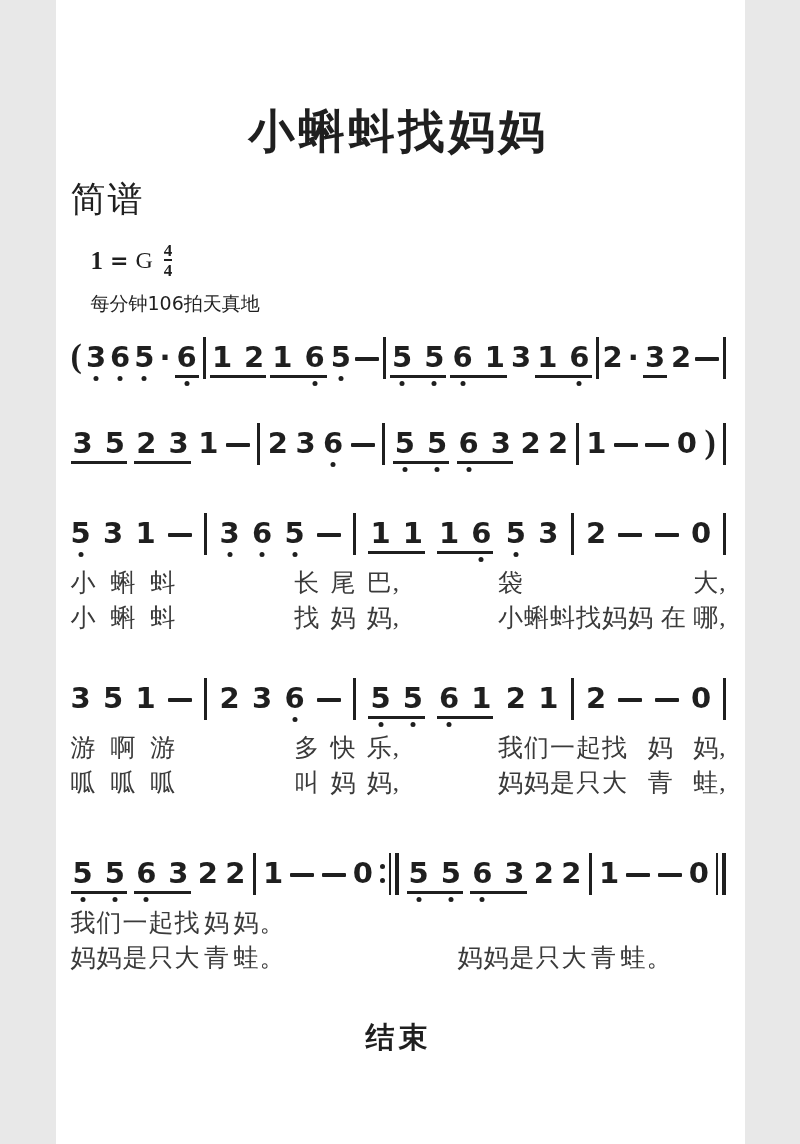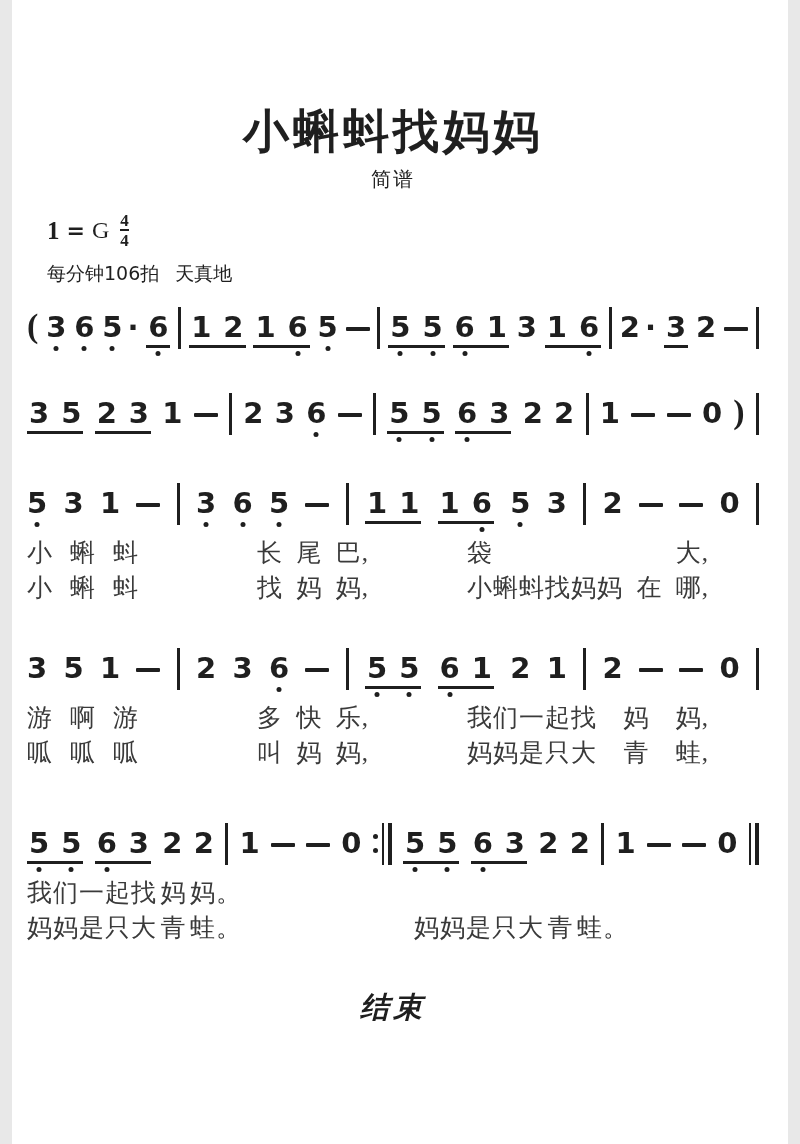--- a/index.html
+++ b/index.html
@@ -1,47 +1,47 @@
 <!DOCTYPE html>
 <html><head>
 <meta charset="utf-8">
 <style>
   html,body { margin:0; padding:0; background:#e8e8e8; }
   .page {
     position:relative;
-    width:776px; height:1144px;
+    width:689px; height:1144px;
     margin:0 auto;
     background:#ffffff;
     color:#1f1f1f;
     font-family:"DejaVu Sans", sans-serif;
     box-sizing:border-box;
-    padding:105px 29px 0 15px;
+    padding:105px 18px 0 15px;
     overflow:hidden;
   }
   .title {
     text-align:center;
     font-size:46px;
     font-weight:bold;
     letter-spacing:4px;
     line-height:1.15;
   }
   .subtitle {
-    text-align:center;
-    font-size:20px;
-    margin-top:8px;
+    text-align:left;
+    font-size:35px;
+    margin-top:18px;
     letter-spacing:2px;
   }
   .meta { margin:16px 0 0 20px; }
   .keysig { display:flex; align-items:center; gap:7px; height:44px; }
   .keynum { font-size:25px; font-weight:bold; font-family:"Liberation Serif",serif; }
   .keyeq  { font-size:22px; font-weight:bold; }
   .keyton { font-size:24px; font-family:"Liberation Serif",serif; }
   .frac { display:inline-flex; flex-direction:column; align-items:center; font-weight:bold; font-size:17px; line-height:1.05; font-family:"Liberation Serif",serif; margin-left:4px;}
   .frac .den { border-top:2px solid #1f1f1f; padding-top:1px; }
-  .tempo-row { display:flex; gap:16px; margin-top:8px; font-size:19px; }
+  .tempo-row { display:flex; margin-top:8px; font-size:19px; }
 
   
   #score { margin-top:0; }
   .music-line {
     display:flex; justify-content:space-between; align-items:flex-start;
     height:34px;
   }
   .sys0 .music-line { margin-top:26px; }
   .sys1 .music-line { margin-top:52px; }
   .sys2 .music-line { margin-top:56px; }
@@ -77,21 +77,21 @@
   .phrase { display:flex; justify-content:space-between; align-items:baseline; }
   .phrase .cell { letter-spacing:1px; white-space:nowrap; }
   .phA { width:112px; }
   .phB { width:112px; margin-left:118px; }
   .phC { width:242px; margin-left:98px; }
   .phD { width:215px; }
   .phE { width:215px; margin-left:172px; }
 
   .ending {
     text-align:center; font-size:29px; font-weight:bold;
-    letter-spacing:4px; margin-top:42px;font-style:italic;
+    letter-spacing:4px; margin-top:42px;
   }
 </style>
 </head>
 <body>
 
 <div class="page">
   <div class="title">小蝌蚪找妈妈</div>
   <div class="subtitle">简谱</div>
 
   <div class="meta">

